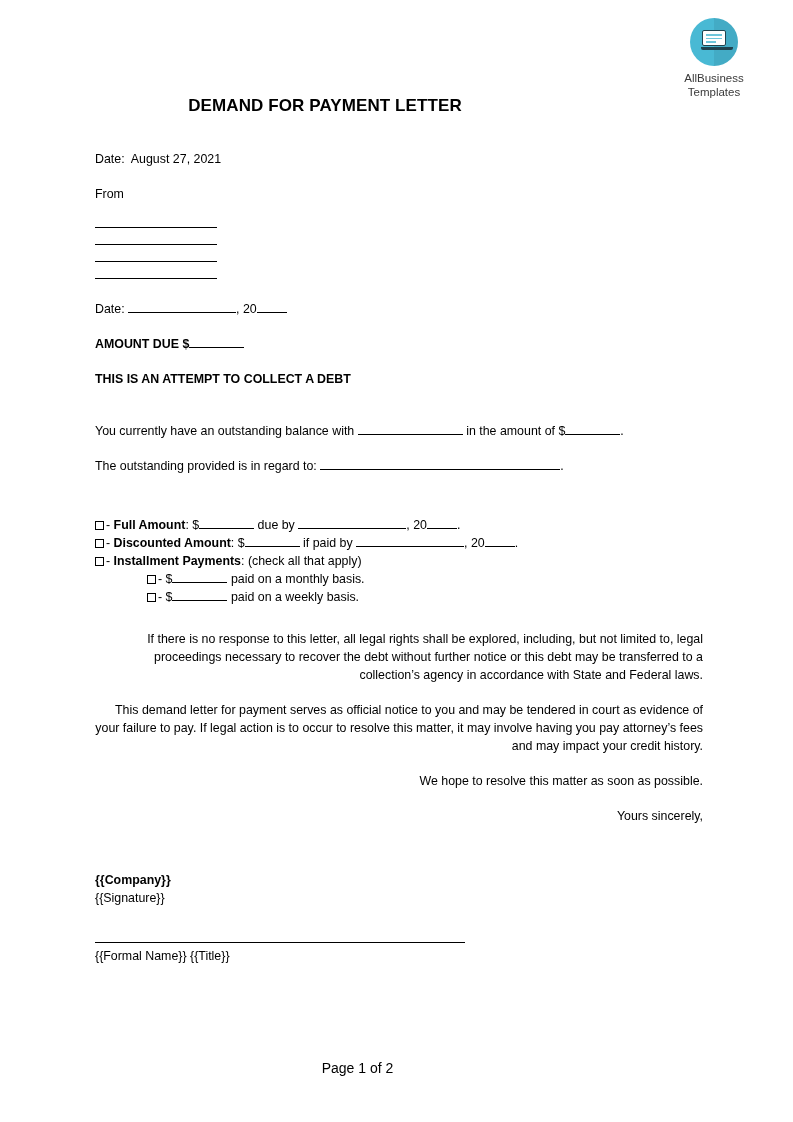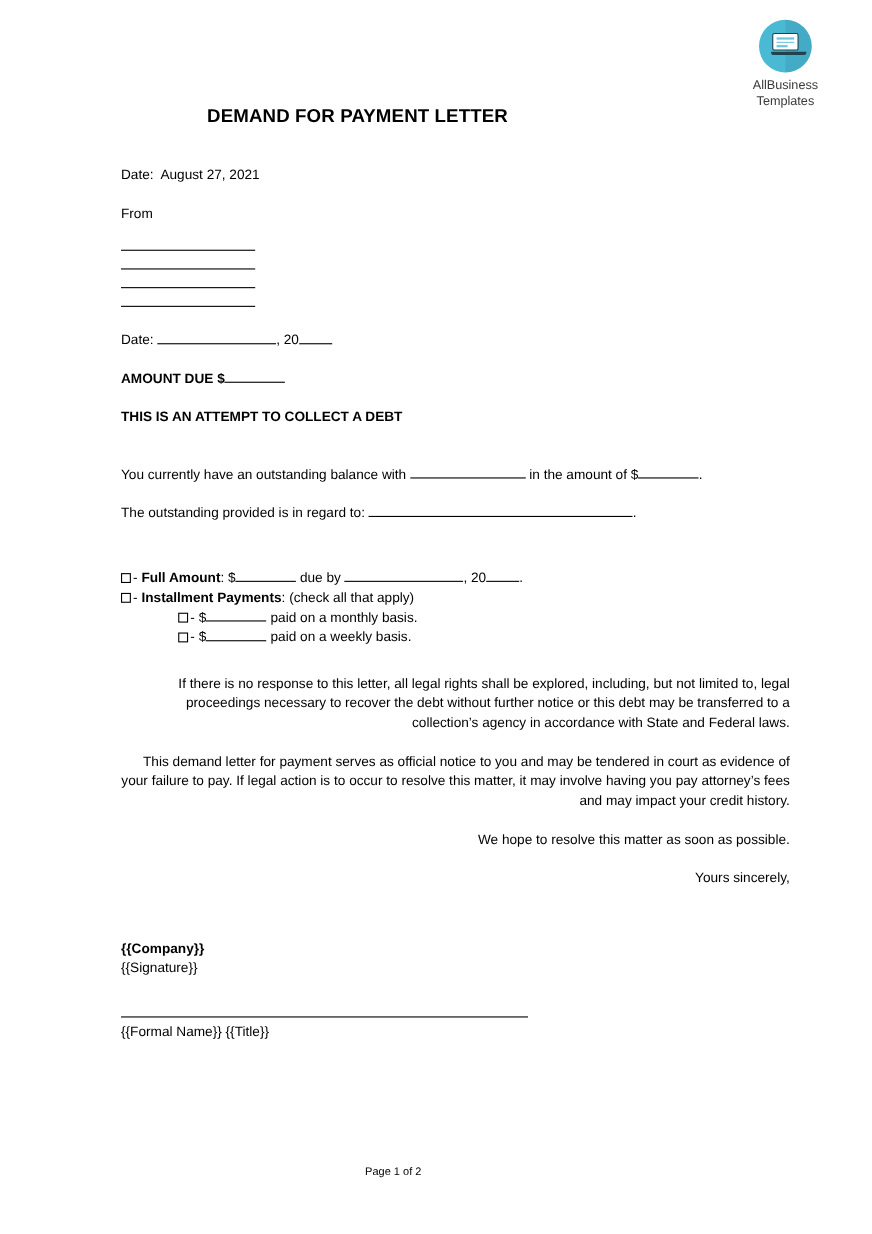--- a/index.html
+++ b/index.html
@@ -90,21 +90,21 @@
     top: 96px;
     left: 0;
     width: 650px;
     text-align: center;
     font-size: 17px;
     font-weight: bold;
     letter-spacing: 0.1px;
   }
   .content {
     position: absolute;
-    left: 110px;
+    left: 95px;
     top: 150px;
     width: 608px;
     font-size: 12.4px;
     line-height: 18px;
   }
   .row { margin: 0; }
   .gap-sm { height: 12px; }
   .gap-md { height: 17px; }
   .gap-lg { height: 24px; }
   .gap-xl { height: 34px; }
@@ -147,21 +147,21 @@
     height: 1px;
     margin-bottom: 4px;
   }
 
   .footer {
     position: absolute;
     left: 0;
     top: 1060px;
     width: 715px;
     text-align: center;
-    font-size: 10px;
+    font-size: 14px;
     color: #000000;
   }
 </style>
 </head>
 <body>
 
 <div class="page">
 
   <div class="logo-block">
     <div class="logo-circle">
@@ -236,20 +236,23 @@
 
     <div class="gap-md"></div>
 
 
     <div class="gap-lg"></div>
 
     <div class="row checkline">
       <span class="checkbox"></span><span>- </span><span class="bold">Full Amount</span><span>: $</span><span class="blank-line bl-amt"></span><span> due by </span><span class="blank-line bl-15"></span><span>, 20</span><span class="blank-line bl-20"></span><span>.</span>
     </div>
 
+    <div class="row checkline">
+      <span class="checkbox"></span><span>- </span><span class="bold">Discounted Amount</span><span>: $</span><span class="blank-line bl-amt"></span><span> if paid by </span><span class="blank-line bl-15"></span><span>, 20</span><span class="blank-line bl-20"></span><span>.</span>
+    </div>
 
     <div class="row checkline">
       <span class="checkbox"></span><span>- </span><span class="bold">Installment Payments</span><span>: </span><span>(check all that apply)</span>
     </div>
 
     <div class="row checkline indent-sub">
       <span class="checkbox"></span><span>- $</span><span class="blank-line bl-amt"></span><span> paid on a monthly basis.</span>
     </div>
 
     <div class="row checkline indent-sub">

